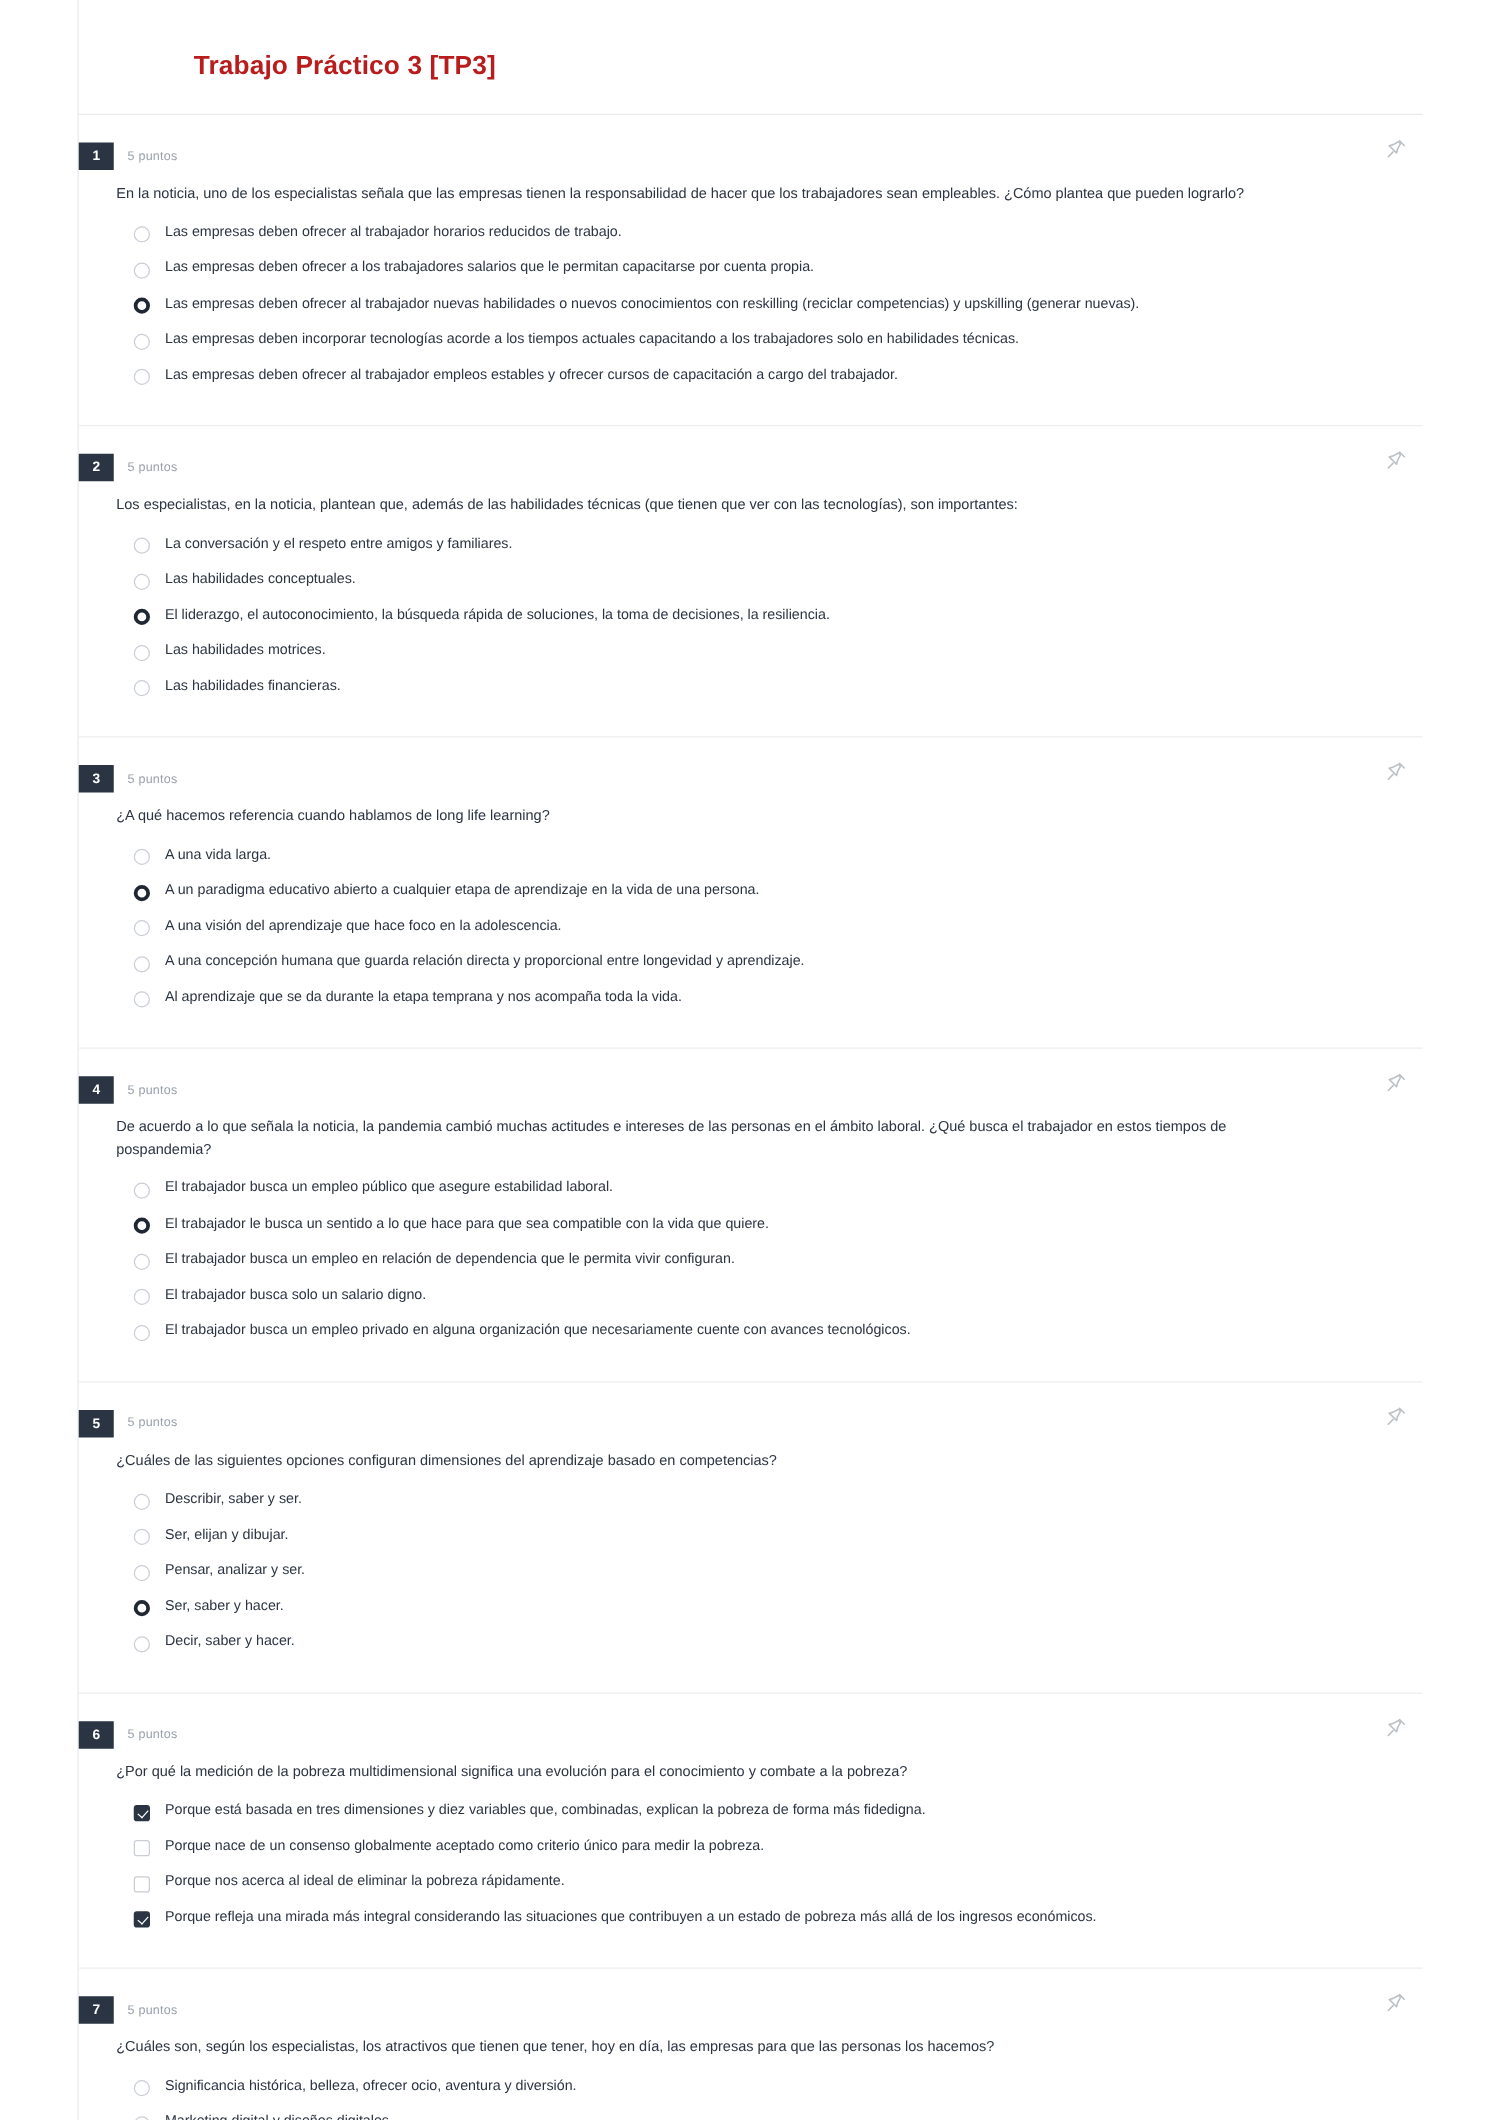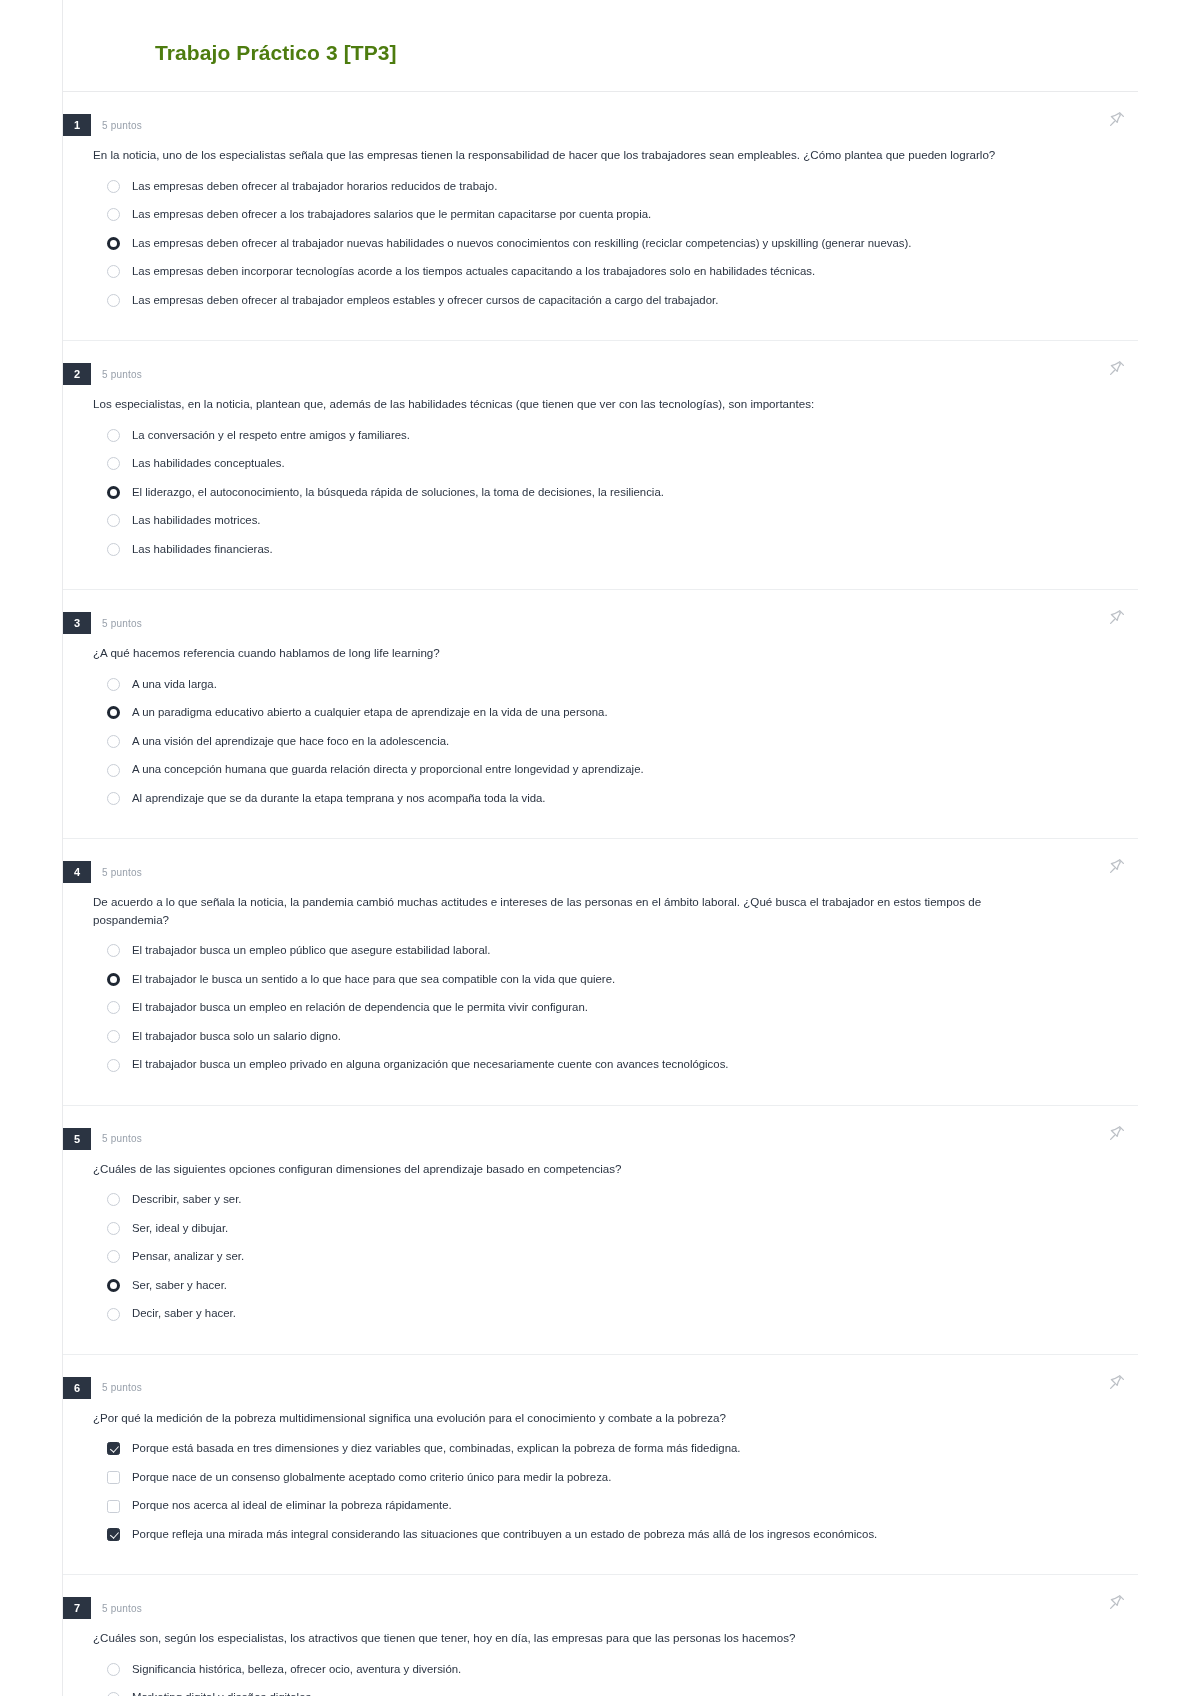--- a/index.html
+++ b/index.html
@@ -19,21 +19,21 @@
   .quiz-header {
     padding: 40px 0 26px 92px;
     border-bottom: 1px solid #e9eaec;
     margin: 0 62px 0 62px;
     border-left: 1px solid #e9eaec;
     box-sizing: border-box;
   }
   .quiz-title {
     font-size: 21px;
     font-weight: bold;
-    color: #4d7c0f;
+    color: #b91c1c;
     letter-spacing: .1px;
     line-height: 1.2;
     margin: 0;
   }
 
   
   .questions {
     margin: 0 62px;
     border-left: 1px solid #e9eaec;
   }
@@ -78,21 +78,21 @@
     font-size: 11.6px;
     color: #2b3442;
     line-height: 1.5;
     margin: 0 0 8px 0;
     max-width: 960px;
   }
 
   .options { margin: 0; padding: 0; list-style: none; }
   .option {
     display: flex;
-    align-items: center;
+    align-items: flex-end;
     gap: 12px;
     padding: 6px 0 6px 14px;
     font-size: 11.4px;
     color: #2b3442;
     line-height: 1.45;
   }
 
   
   .radio {
     width: 13px; height: 13px;
@@ -334,21 +334,21 @@
         <div class="q-points">5 puntos</div>
       </div>
       <p class="q-text">¿Cuáles de las siguientes opciones configuran dimensiones del aprendizaje basado en competencias?</p>
       <ul class="options">
             <li class="option">
               <span class="radio"></span>
               <span class="opt-label">Describir, saber y ser.</span>
             </li>
             <li class="option">
               <span class="radio"></span>
-              <span class="opt-label">Ser, ideal y dibujar.</span>
+              <span class="opt-label">Ser, elijan y dibujar.</span>
             </li>
             <li class="option">
               <span class="radio"></span>
               <span class="opt-label">Pensar, analizar y ser.</span>
             </li>
             <li class="option">
               <span class="radio checked"></span>
               <span class="opt-label">Ser, saber y hacer.</span>
             </li>
             <li class="option">

